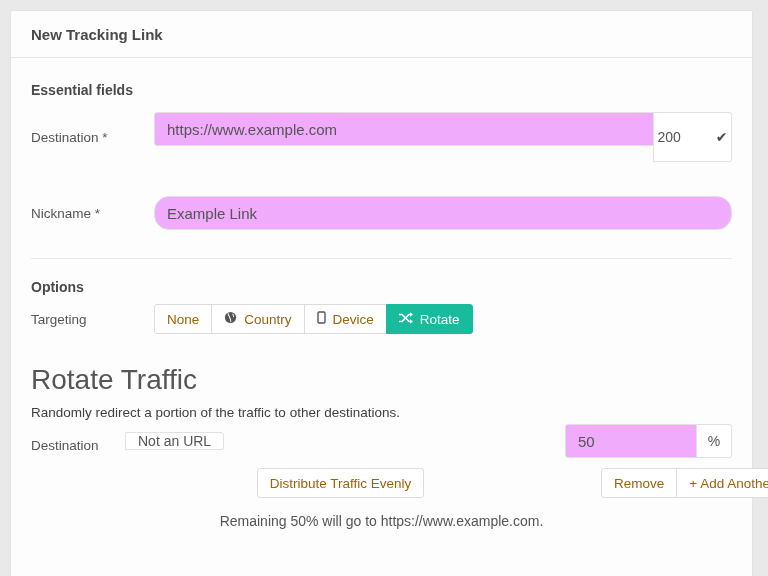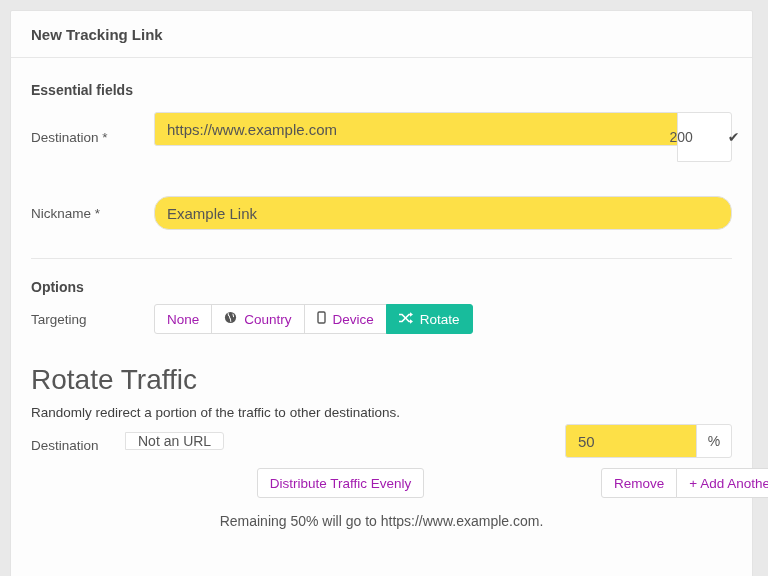--- a/index.html
+++ b/index.html
@@ -43,21 +43,21 @@
   }
   .form-label.narrow { width: 95px; }
 
   .input-group { display: flex; flex: 1; min-width: 0; }
   .form-control {
     height: 34px;
     width: 100%;
     min-width: 0;
     border: 1px solid #e1e1e1;
     border-radius: 3px;
-    background: #fde047;
+    background: #f0abfc;
     padding: 6px 12px;
     font-size: 15px;
     color: #555;
     font-family: inherit;
     outline: none;
   }
   .input-group .form-control {
     border-top-right-radius: 0;
     border-bottom-right-radius: 0;
   }
@@ -84,21 +84,21 @@
   .btn-group { display: inline-flex; }
   .tbtn, .btn {
     display: inline-flex;
     align-items: center;
     justify-content: center;
     gap: 7px;
     height: 30px;
     padding: 0 12px;
     background: #fff;
     border: 1px solid #dcdcdc;
-    color: #a21caf;
+    color: #a16207;
     font-size: 13.5px;
     font-family: inherit;
     cursor: pointer;
     white-space: nowrap;
   }
   .btn-group .tbtn + .tbtn, .btn-group .btn + .btn { margin-left: -1px; }
   .btn-group > :first-child { border-radius: 3px 0 0 3px; }
   .btn-group > :last-child { border-radius: 0 3px 3px 0; }
   .btn { border-radius: 3px; }
   .tbtn.selected {
@@ -148,21 +148,21 @@
   <div class="panel-header">New Tracking Link</div>
 
   <div class="panel-body">
 
     <div class="section-heading">Essential fields</div>
 
     <div class="form-row">
       <label class="form-label">Destination *</label>
       <div class="input-group">
         <input class="form-control" type="text" value="https://www.example.com" style="">
-        <div class="addon" style="width:55px; padding:16px;gap:35px;">
+        <div class="addon" style="width:79px; padding:16px;gap:35px;">
           <span>200</span>
           <span class="check-glyph">✔</span>
         </div>
       </div>
     </div>
 
     <div class="form-row" style="margin-top: 34px;">
       <label class="form-label">Nickname *</label>
       <div class="input-group">
         <input class="form-control" type="text" style="border-radius: 15px;" value="Example Link">

